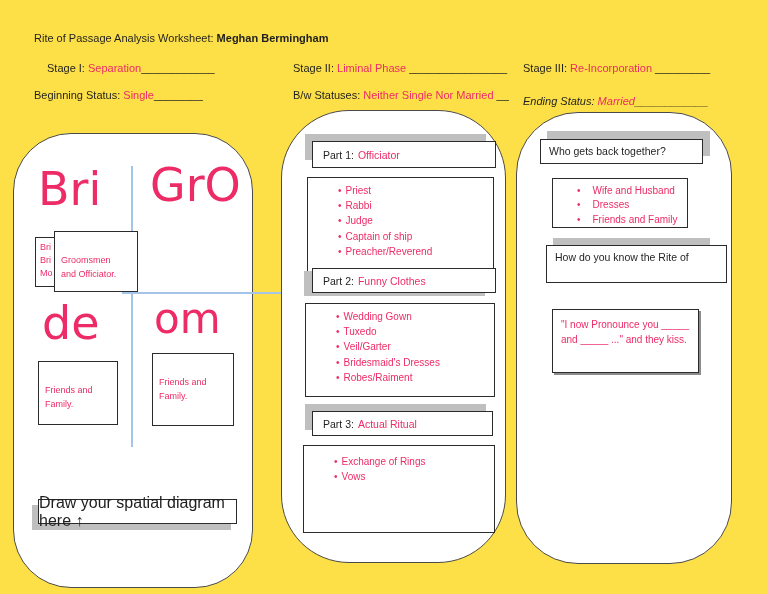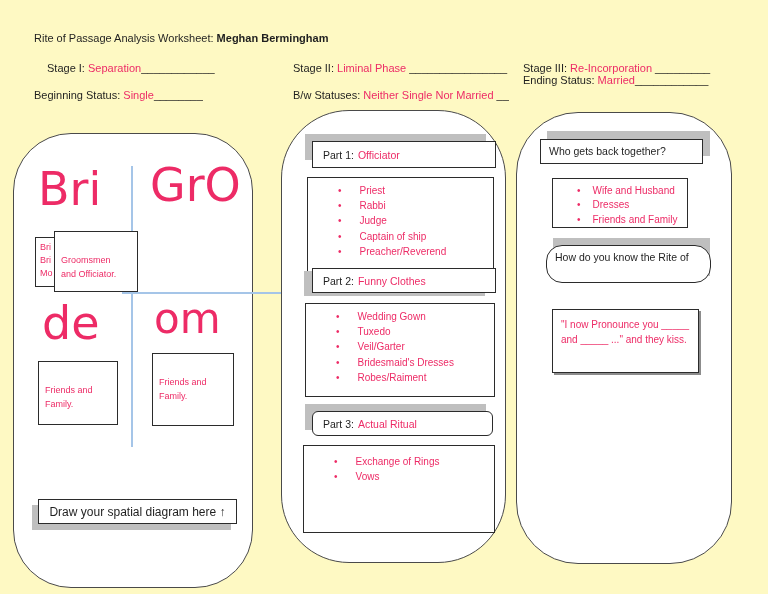--- a/index.html
+++ b/index.html
@@ -1,36 +1,36 @@
 <!DOCTYPE html>
 <html><head>
 <meta charset="utf-8">
 <style>
   html,body{margin:0;padding:0;background:#fff;}
-  .page{position:relative;width:768px;height:594px;background:#fef9c3;
+  .page{position:relative;width:768px;height:594px;background:#fde047;
         font-family:"Liberation Sans",sans-serif;color:#1f1f1f;overflow:hidden;}
   .hdr{position:absolute;font-size:11px;white-space:nowrap;color:#1f1f1f;}
   .pink{color:#ED2B66;}
   .bold{font-weight:bold;}
   .gap{margin-left:4px;}
   .panel{position:absolute;background:#fff;border:1.5px solid #4a4a4a;box-sizing:border-box;}
   .box{position:absolute;background:#fff;border:1.7px solid #2b2b2b;box-sizing:border-box;}
   .shadow{position:absolute;background:#bfbfbf;}
   .part{display:flex;align-items:center;padding-left:10px;font-size:10.5px;white-space:nowrap;}
   .qbox{font-size:10.5px;line-height:15px;padding:4px 8px;color:#1f1f1f;}
   .bullets{padding-top:5px;}
   .bi{display:flex;align-items:center;height:15.2px;font-size:10px;color:#ED2B66;white-space:nowrap;}
   .bi .dot{margin-left:30px;font-size:10px;}
-  .bi .tx{margin-left:18px;}
+  .bi .tx{margin-left:4px;}
   .bi2 .dot{margin-left:24px;}
   .bi2 .tx{margin-left:12px;}
   .smallbox{font-size:9px;line-height:14px;padding:21px 6px;color:#ED2B66;}
   .hiddenbox{font-size:9px;line-height:13px;padding:3px 4px;color:#ED2B66;}
   .hand{position:absolute;color:#ED2B66;font-family:"DejaVu Sans",sans-serif;white-space:nowrap;}
-  .caption{display:flex;align-items:center;justify-content:center;font-size:12px;color:#1f1f1f;}
+  .caption{display:flex;align-items:center;justify-content:center;font-size:16px;color:#1f1f1f;}
   .vline{position:absolute;width:2px;background:#A5C5E8;}
   .hline{position:absolute;height:2px;background:#A5C5E8;}
   .pron{font-size:10px;line-height:15px;padding:7px 8px;color:#ED2B66;box-shadow:2px 2px 0 #8c8c8c;}
 </style>
 </head>
 <body>
 
 <div class="page">
 
   <div class="hdr" style="left:34px;top:32px;">
@@ -46,21 +46,21 @@
   <div class="hdr" style="left:523px;top:62px;">
     <span>Stage III: </span><span class="pink">Re-Incorporation </span><span>_________</span>
   </div>
 
   <div class="hdr" style="left:34px;top:89px;">
     <span>Beginning Status: </span><span class="pink">Single</span><span>________</span>
   </div>
   <div class="hdr" style="left:293px;top:89px;">
     <span>B/w Statuses: </span><span class="pink">Neither Single Nor Married </span><span>__</span>
   </div>
-  <div class="hdr" style="left:523px;top:74px;">
+  <div class="hdr" style="left:523px;top:95px;font-style:italic;">
     <span>Ending Status: </span><span class="pink">Married</span><span>____________</span>
   </div>
 
   <div class="panel" style="left:13px;top:133px;width:240px;height:455px;border-radius:58px;"></div>
 
   <div class="vline" style="left:131px;top:166px;height:281px;"></div>
   <div class="hline" style="left:122px;top:292px;width:208px;"></div>
 
   <div class="hand" style="left:38px;top:162px;font-size:46px;">Bri</div>
   <div class="hand" style="left:150px;top:158px;font-size:46px;">GrO</div>
@@ -144,21 +144,21 @@
         <span class="dot">•</span>
         <span class="tx">Bridesmaid's Dresses</span>
       </div>
     <div class="bi">
         <span class="dot">•</span>
         <span class="tx">Robes/Raiment</span>
       </div>
   </div>
 
   <div class="shadow" style="left:305px;top:404px;width:181px;height:26px;"></div>
-  <div class="box part" style="left:312px;top:411px;width:181px;height:25px;border-radius:6px;">
+  <div class="box part" style="left:312px;top:411px;width:181px;height:25px;">
     <span>Part 3:</span>
     <span class="pink gap">Actual Ritual</span>
   </div>
   <div class="box bullets" style="left:303px;top:445px;width:192px;height:88px;padding-top:8px;">
     <div class="bi">
         <span class="dot">•</span>
         <span class="tx">Exchange of Rings</span>
       </div>
     <div class="bi">
         <span class="dot">•</span>
@@ -181,21 +181,21 @@
         <span class="dot">•</span>
         <span class="tx">Dresses</span>
       </div>
     <div class="bi bi2" style="height:14.5px;">
         <span class="dot">•</span>
         <span class="tx">Friends and Family</span>
       </div>
   </div>
 
   <div class="shadow" style="left:553px;top:238px;width:157px;height:38px;"></div>
-  <div class="box qbox" style="left:546px;top:245px;width:165px;height:38px;border-radius:16px;">
+  <div class="box qbox" style="left:546px;top:245px;width:181px;height:38px;">
     <div>How do you know the Rite of</div>
   </div>
 
   <div class="box pron" style="left:552px;top:309px;width:147px;height:64px;">
     <div>"I now Pronounce you _____</div>
     <div>and _____ ..." and they kiss.</div>
   </div>
 
 </div>
 

